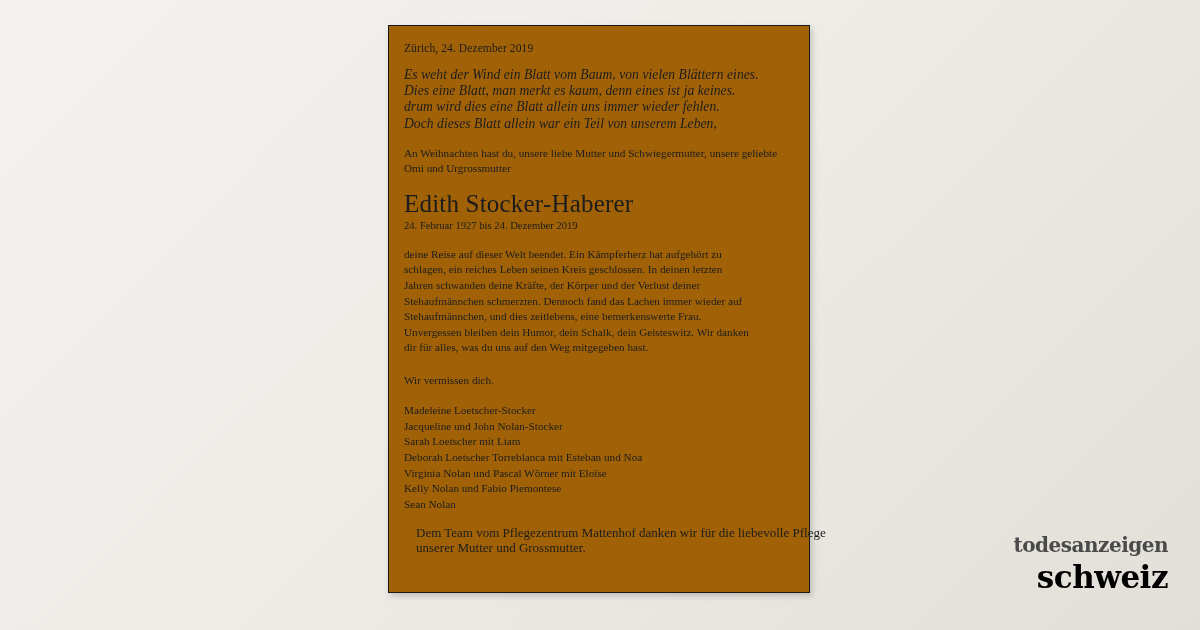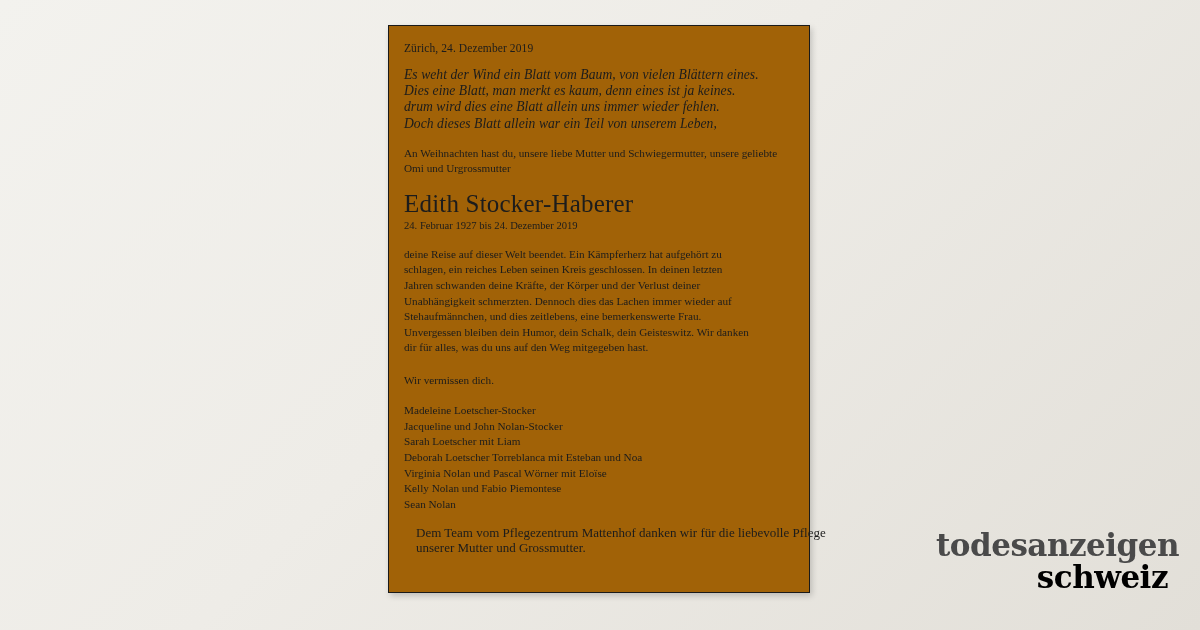--- a/index.html
+++ b/index.html
@@ -85,21 +85,21 @@
       position: absolute;
       left: 936px;
       top: 528px;
       width: 232px;
       text-align: right;
       font-family: "DejaVu Serif", "Liberation Serif", serif;
       font-weight: bold;
       letter-spacing: -0.5px;
     }
     .logo-line1 {
-      font-size: 31px;
+      font-size: 20px;
       line-height: 34px;
       color: #4a4a4a;
     }
     .logo-line2 {
       font-size: 31px;
       line-height: 30px;
       color: #000000;
     }
   </style>
 </head>
@@ -117,21 +117,21 @@
 
   <div class="intro">An Weihnachten hast du, unsere liebe Mutter und Schwiegermutter, unsere geliebte Omi und Urgrossmutter</div>
 
   <h1 class="name">Edith Stocker-Haberer</h1>
   <div class="lifespan">24. Februar 1927 bis 24. Dezember 2019</div>
 
   <div class="body-text">
     <div>deine Reise auf dieser Welt beendet. Ein Kämpferherz hat aufgehört zu</div>
     <div>schlagen, ein reiches Leben seinen Kreis geschlossen. In deinen letzten</div>
     <div>Jahren schwanden deine Kräfte, der Körper und der Verlust deiner</div>
-    <div>Unabhängigkeit schmerzten. Dennoch dies das Lachen immer wieder auf</div>
+    <div>Stehaufmännchen schmerzten. Dennoch fand das Lachen immer wieder auf</div>
     <div>Stehaufmännchen, und dies zeitlebens, eine bemerkenswerte Frau.</div>
     <div>Unvergessen bleiben dein Humor, dein Schalk, dein Geisteswitz. Wir danken</div>
     <div>dir für alles, was du uns auf den Weg mitgegeben hast.</div>
   </div>
 
   <div class="farewell">Wir vermissen dich.</div>
 
   <div class="mourners">
     <div>Madeleine Loetscher-Stocker</div>
     <div>Jacqueline und John Nolan-Stocker</div>

